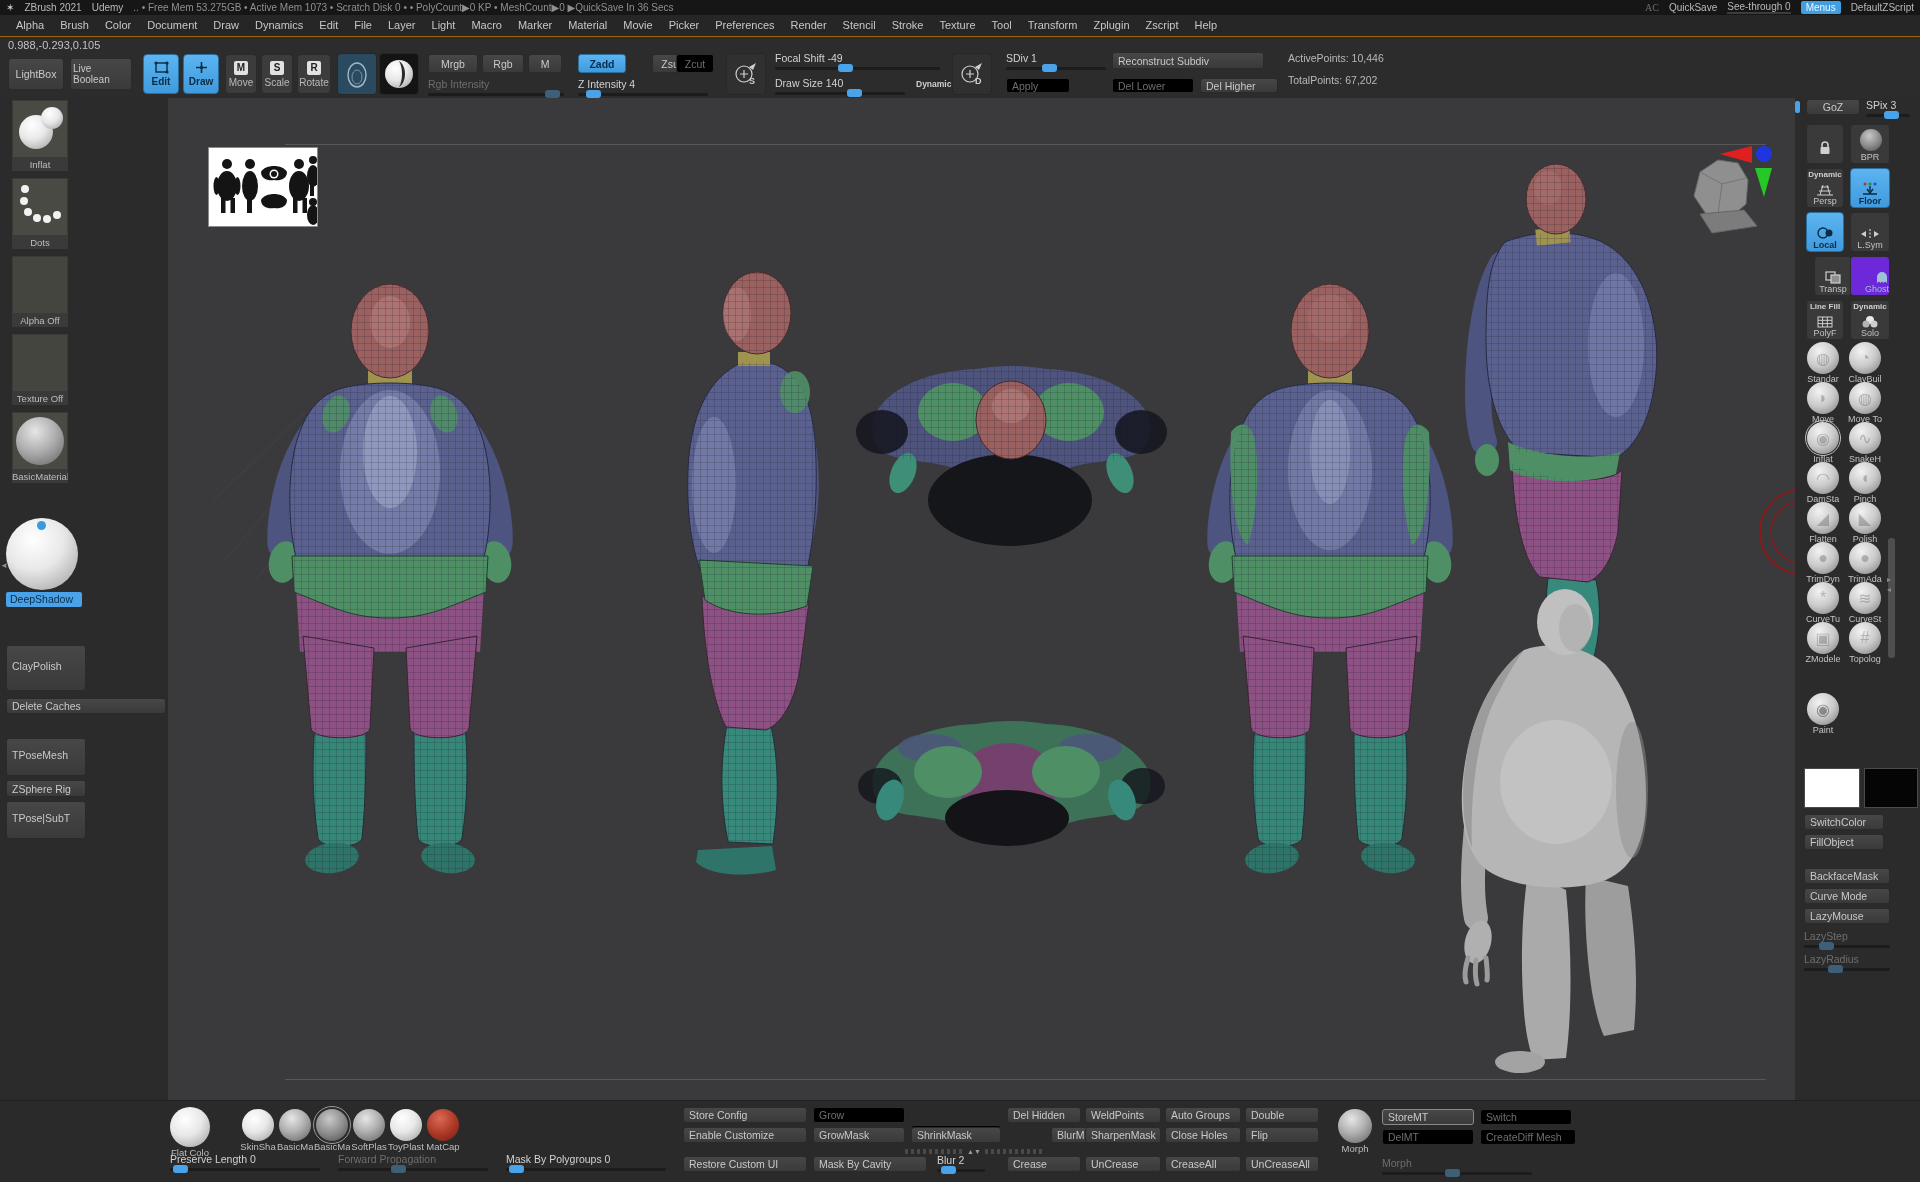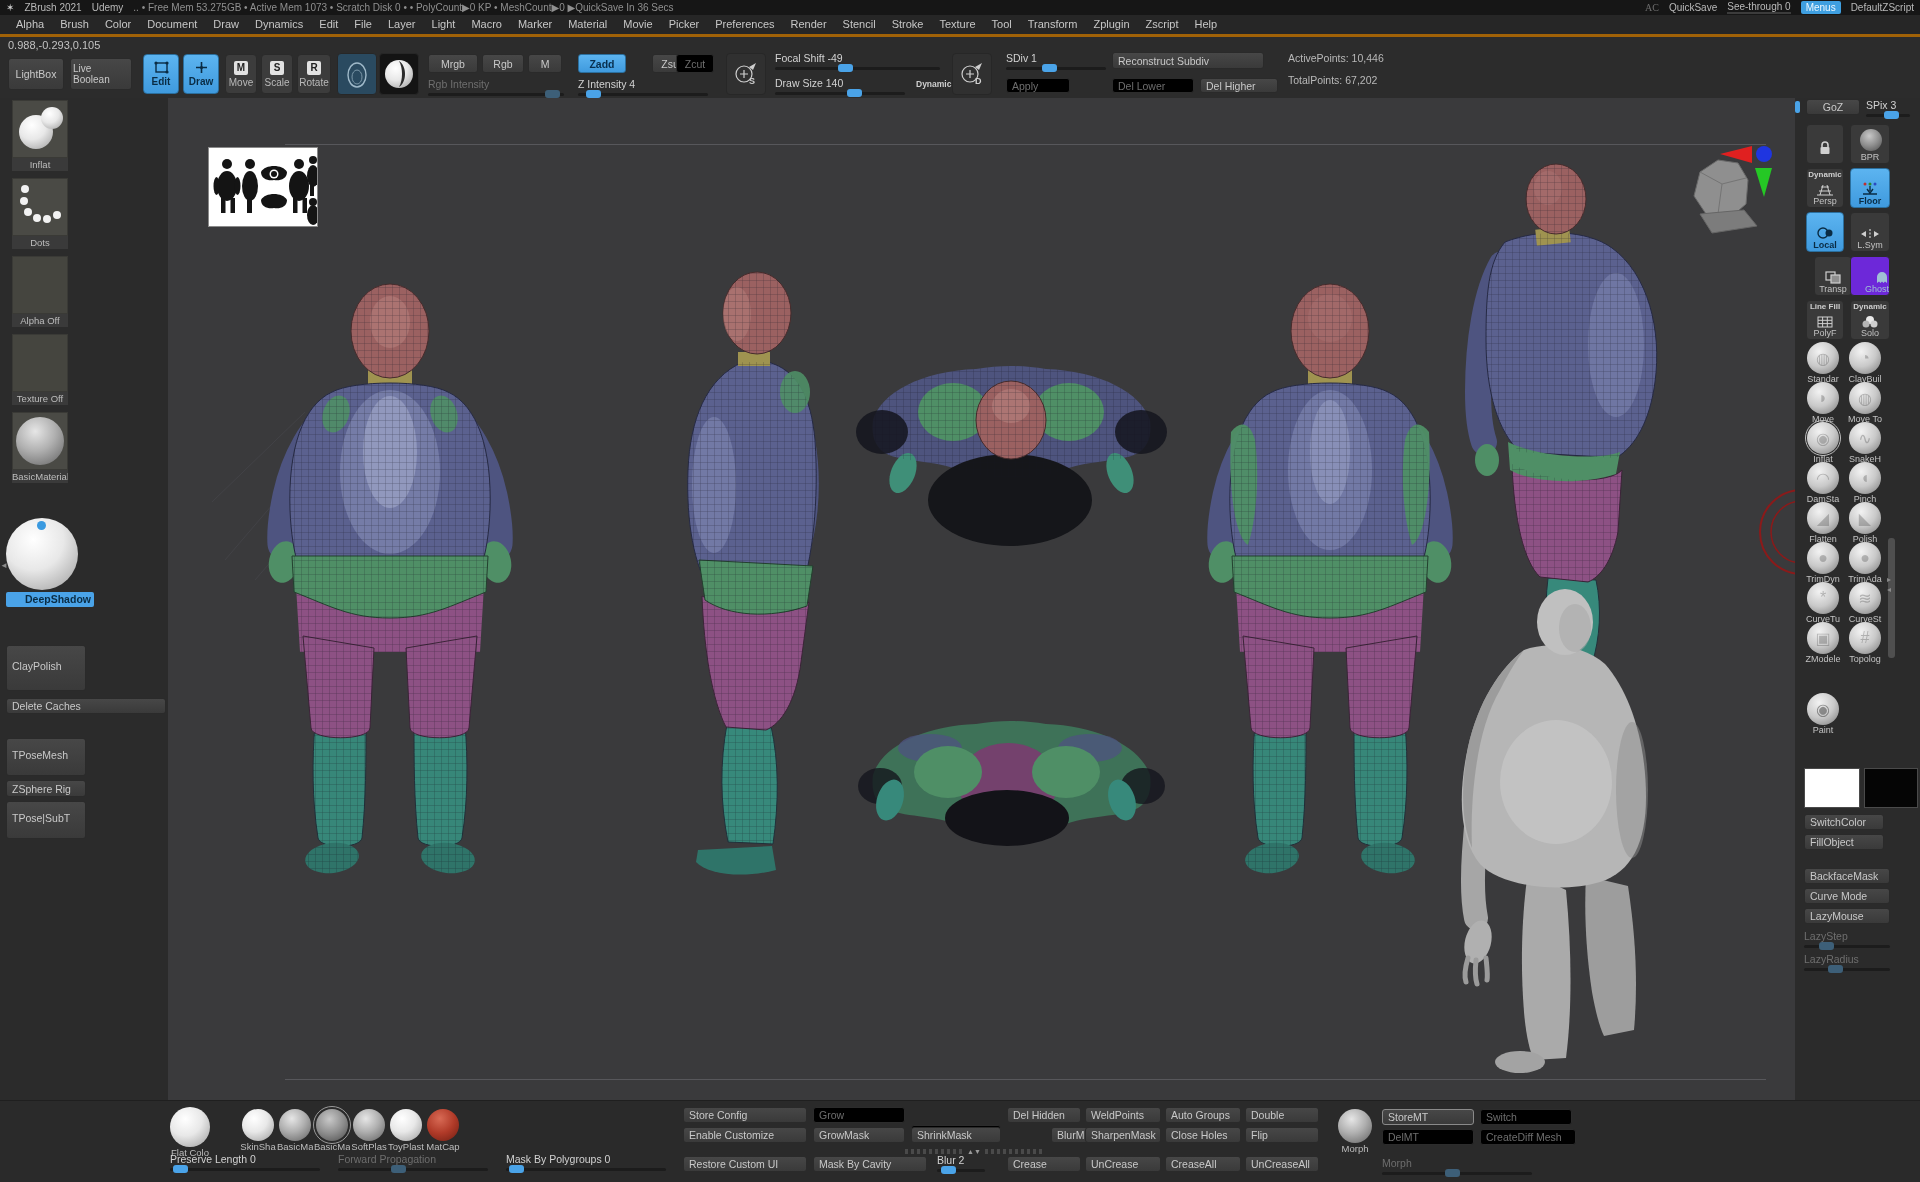--- a/index.html
+++ b/index.html
@@ -11,21 +11,21 @@
   .titlebar{left:0;top:0;width:1920px;height:15px;background:#161616;display:flex;align-items:center;
     font-size:10px;color:#b9b9b9;gap:10px;padding:0 6px;box-sizing:border-box;}
   .titlebar .logo{color:#d0d0d0;font-size:10px;}
   .titlebar .stats{color:#8f8f8f;}
   .titlebar .spacer{flex:1;}
   .tb-dim{color:#6d6d6d;font-family:Liberation Serif, serif;}
   .menus-chip{background:#3f9fe0;color:#eaf6ff;border-radius:2px;padding:0 5px;line-height:13px;}
   .see-through{position:relative;padding-bottom:2px;}
   .see-through:after{content:'';position:absolute;left:0;right:0;bottom:0;height:2px;background:#3c3c3c;}
   .menubar{left:0;top:15px;width:1920px;height:22px;background:#262626;display:flex;align-items:center;
-    gap:0;padding:0 8px;box-sizing:border-box;border-bottom:3px solid #a16207;}
+    gap:0;padding:0 8px;box-sizing:border-box;border-bottom:1px solid #a16207;}
   .mi{font-size:11px;color:#c7c7c7;padding:0 8px;line-height:21px;cursor:default;}
 
   
   .topbar{left:0;top:37px;width:1920px;height:61px;background:#2c2c2c;border-bottom:1px solid #1e1e1e;}
   .coords{position:absolute;left:8px;top:2px;font-size:11px;color:#c2c2c2;}
   .btn{position:absolute;background:linear-gradient(#474747,#3a3a3a);border:1px solid #2a2a2a;border-radius:3px;
     color:#c9c9c9;font-size:10.5px;display:flex;align-items:center;padding:0 5px;box-sizing:border-box;cursor:default;}
   .btn.ctr{justify-content:center;padding:0 2px;}
   .btn.dis{color:#6e6e6e;background:#000000;border-color:#2c2c2c;}
   .btn.on{background:linear-gradient(#5cb4f0,#3f9ade);color:#082f4e;border-color:#2b6f9e;font-weight:bold;}
@@ -52,22 +52,22 @@
 
   .lt-block{position:absolute;width:56px;}
   .lt-img{width:56px;height:58px;background:#4a4a45;border:1px solid #3a3a36;box-sizing:border-box;position:relative;overflow:hidden;}
   .lt-lab{width:56px;height:13px;background:#3a3a3a;color:#bdbdbd;font-size:9.5px;text-align:center;line-height:13px;
     overflow:hidden;white-space:nowrap;}
   .sphere{border-radius:50%;position:absolute;}
   .g-white{background:radial-gradient(circle at 38% 30%,#ffffff 0%,#e8e8e8 45%,#9a9a9a 100%);}
   .g-gray{background:radial-gradient(circle at 40% 30%,#e6e6e6 0%,#b0b0b0 45%,#5f5f5f 100%);}
   .g-dgray{background:radial-gradient(circle at 42% 32%,#c8c8c8 0%,#8e8e8e 50%,#4a4a4a 100%);}
   .g-red{background:radial-gradient(circle at 40% 30%,#d86a55 0%,#b03a28 50%,#6d1d12 100%);}
-  .deep-lab{position:absolute;background:#4aa3e8;color:#0a2c44;font-size:10.5px;line-height:15px;text-align:center;
-    padding-left:16px;border-radius:2px;font-weight:bold;}
+  .deep-lab{position:absolute;background:#4aa3e8;color:#0a2c44;font-size:10.5px;line-height:15px;text-align:left;
+    padding-left:4px;border-radius:2px;font-weight:normal;}
 
   
   .tile{position:absolute;background:#3a3a3a;border:1px solid #2b2b2b;border-radius:4px;display:flex;
     flex-direction:column;align-items:center;justify-content:flex-end;color:#c2c2c2;font-size:9px;box-sizing:border-box;
     padding-bottom:1px;overflow:hidden;}
   .tile .tag{position:absolute;top:1px;left:0;right:0;text-align:center;font-size:8px;font-weight:bold;color:#cfcfcf;}
   .tile.on{background:linear-gradient(#5cb4f0,#3f9ade);color:#0a2c44;font-weight:bold;border-color:#2b6f9e;}
   .tile.semi{background:#6d28d9;color:#9fc0d5;align-items:flex-end;}
   .brush{position:absolute;width:38px;text-align:center;}
   .brush .bimg{width:32px;height:32px;margin:0 auto;border-radius:50%;position:relative;

